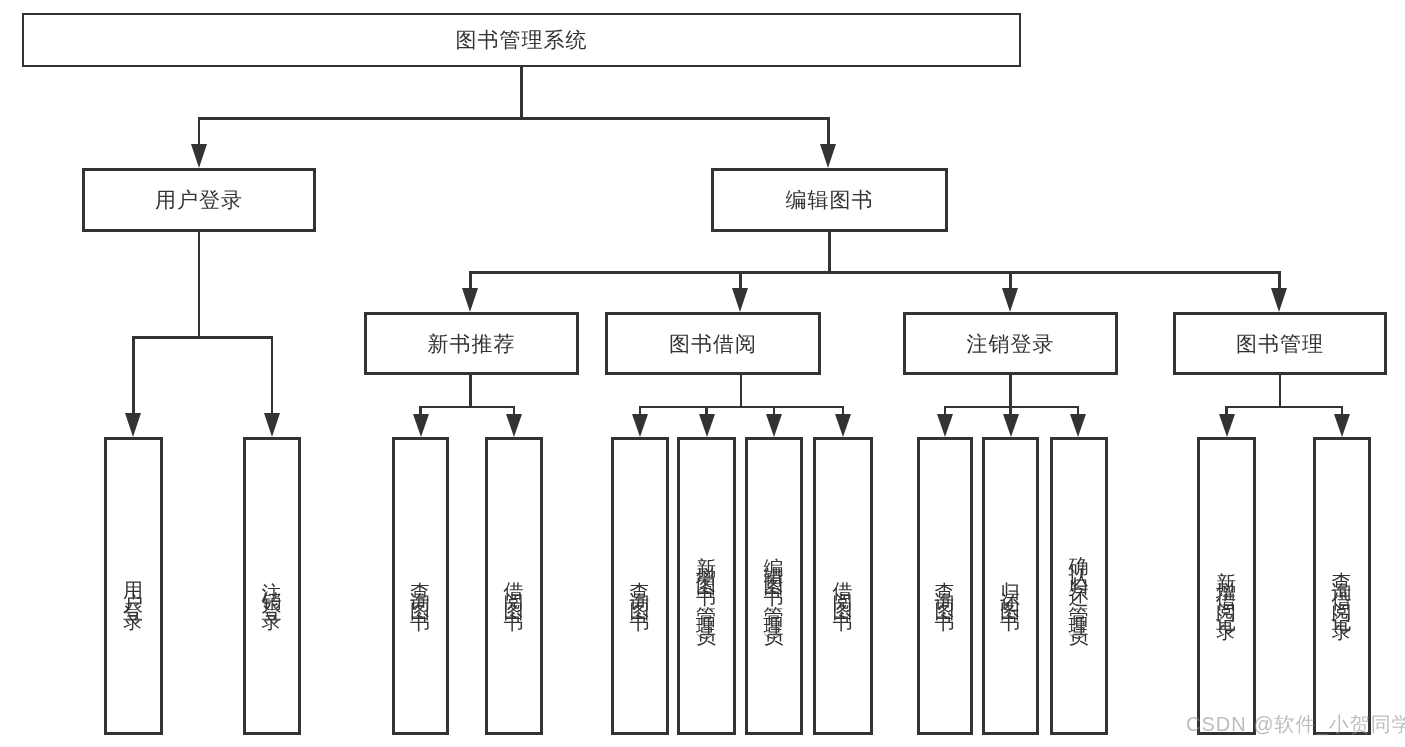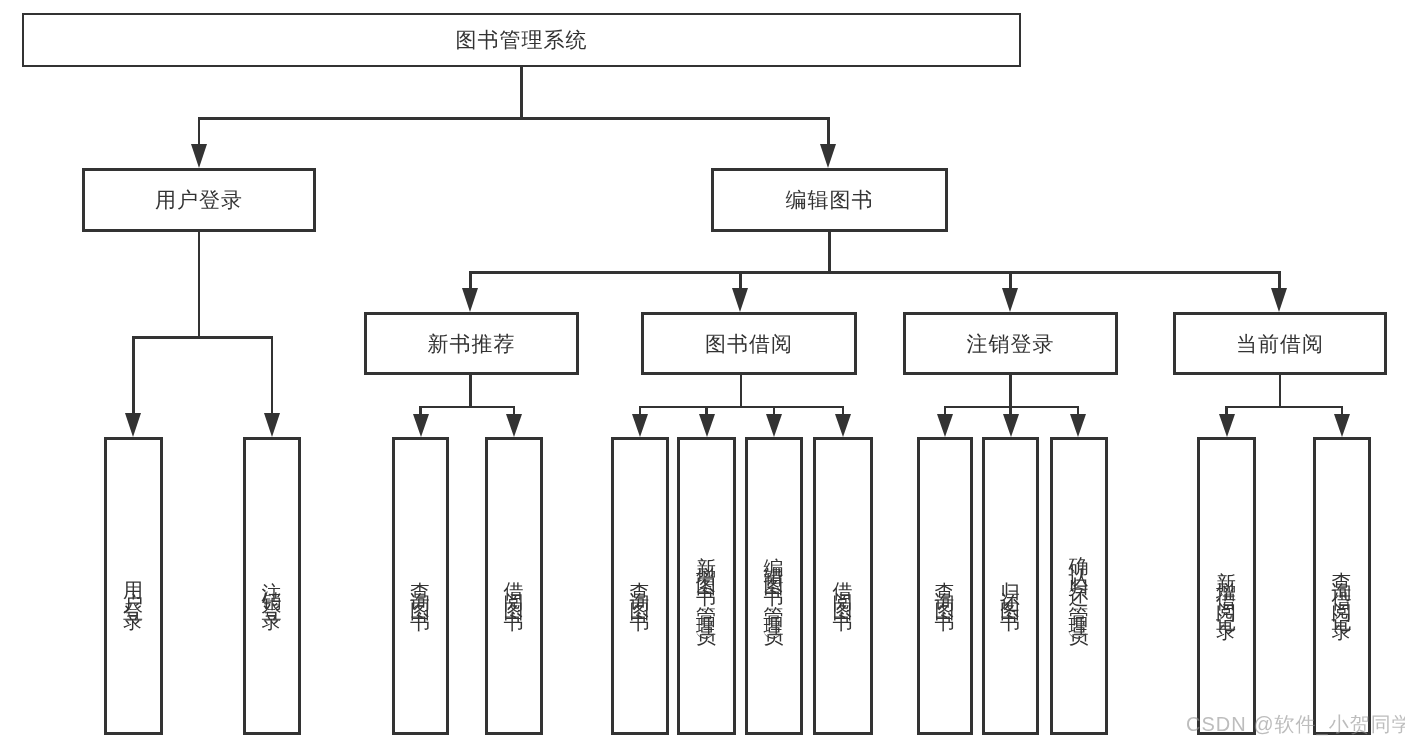--- a/index.html
+++ b/index.html
@@ -92,28 +92,28 @@
   <div class="vline" style="left:1009.25px; top:271px; height:19px;"></div>
   <div class="vline" style="left:1278.25px; top:271px; height:19px;"></div>
   <div class="arrow" style="left:462px; top:288px;"></div>
   <div class="arrow" style="left:732px; top:288px;"></div>
   <div class="arrow" style="left:1002px; top:288px;"></div>
   <div class="arrow" style="left:1271px; top:288px;"></div>
 
   <div class="node h-node" style="left:364px; top:312px; width:215px; height:63px;">
     <span>新书推荐</span>
   </div>
-  <div class="node h-node" style="left:641px; top:312px; width:216px; height:63px;">
+  <div class="node h-node" style="left:605px; top:312px; width:216px; height:63px;">
     <span>图书借阅</span>
   </div>
   <div class="node h-node" style="left:903px; top:312px; width:215px; height:63px;">
     <span>注销登录</span>
   </div>
   <div class="node h-node" style="left:1173px; top:312px; width:214px; height:63px;">
-    <span>当前借阅</span>
+    <span>图书管理</span>
   </div>
 
   <div class="vline" style="left:469.25px; top:373px; height:34px;"></div>
   <div class="hline" style="left:419.25px; top:405.5px; width:96px;"></div>
   <div class="vline" style="left:419.25px; top:405.5px; height:11px;"></div>
   <div class="vline" style="left:512.75px; top:405.5px; height:11px;"></div>
   <div class="arrow-sm" style="left:412.5px; top:414px;"></div>
   <div class="arrow-sm" style="left:506px; top:414px;"></div>
 
   <div class="vline" style="left:739.75px; top:373px; height:34px;"></div>

